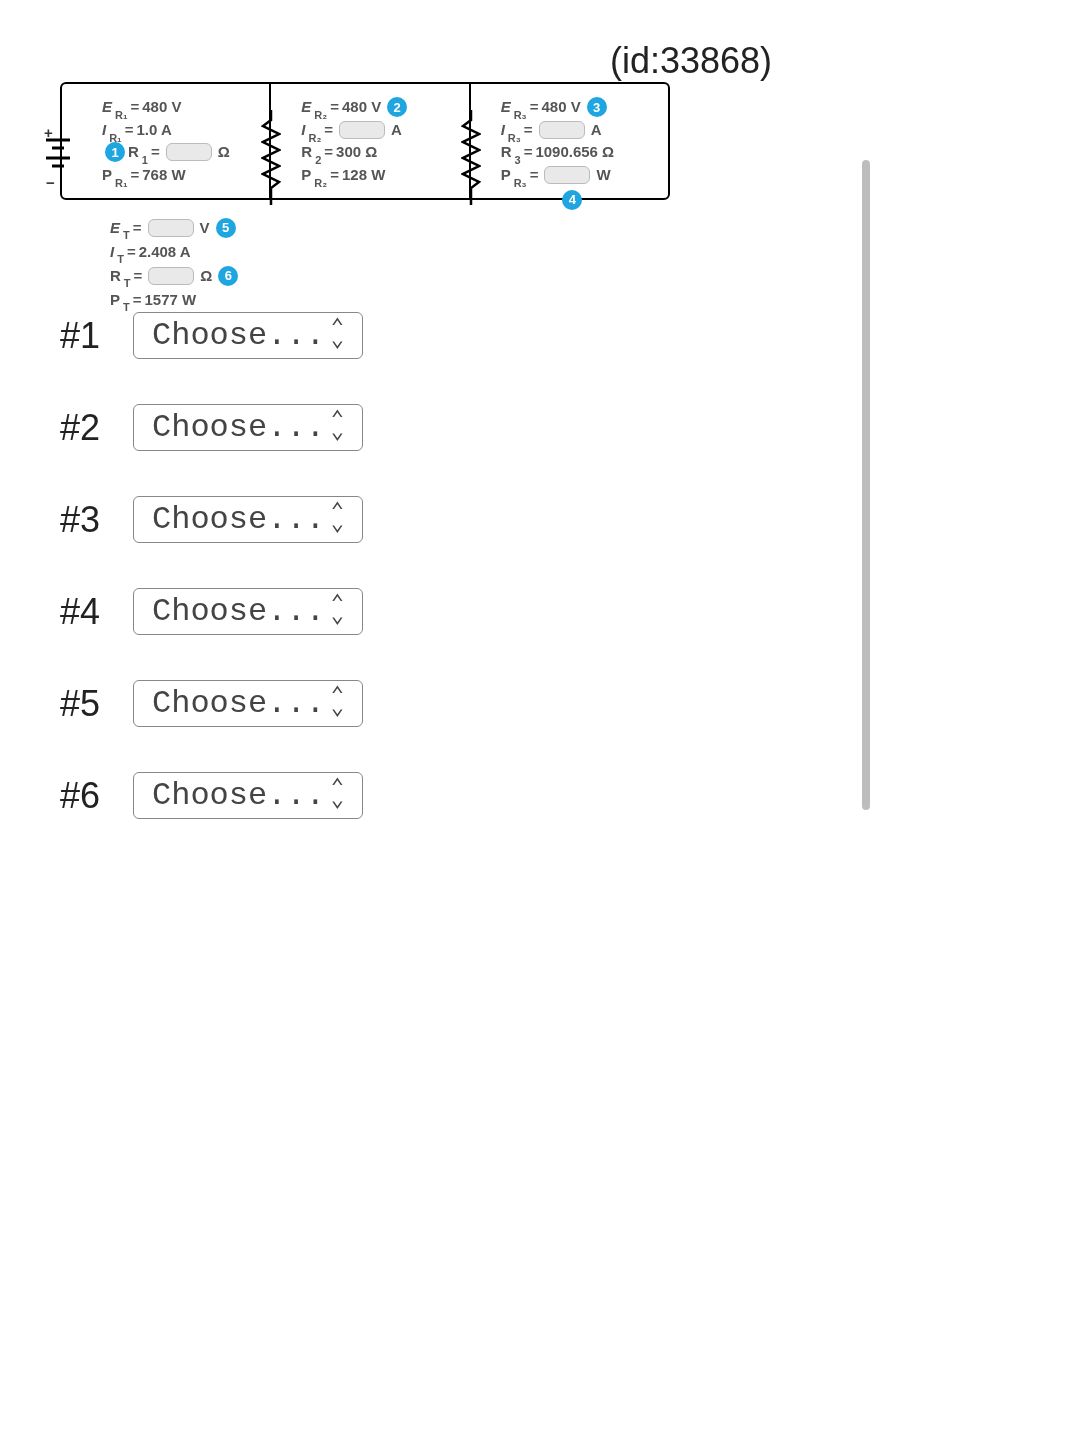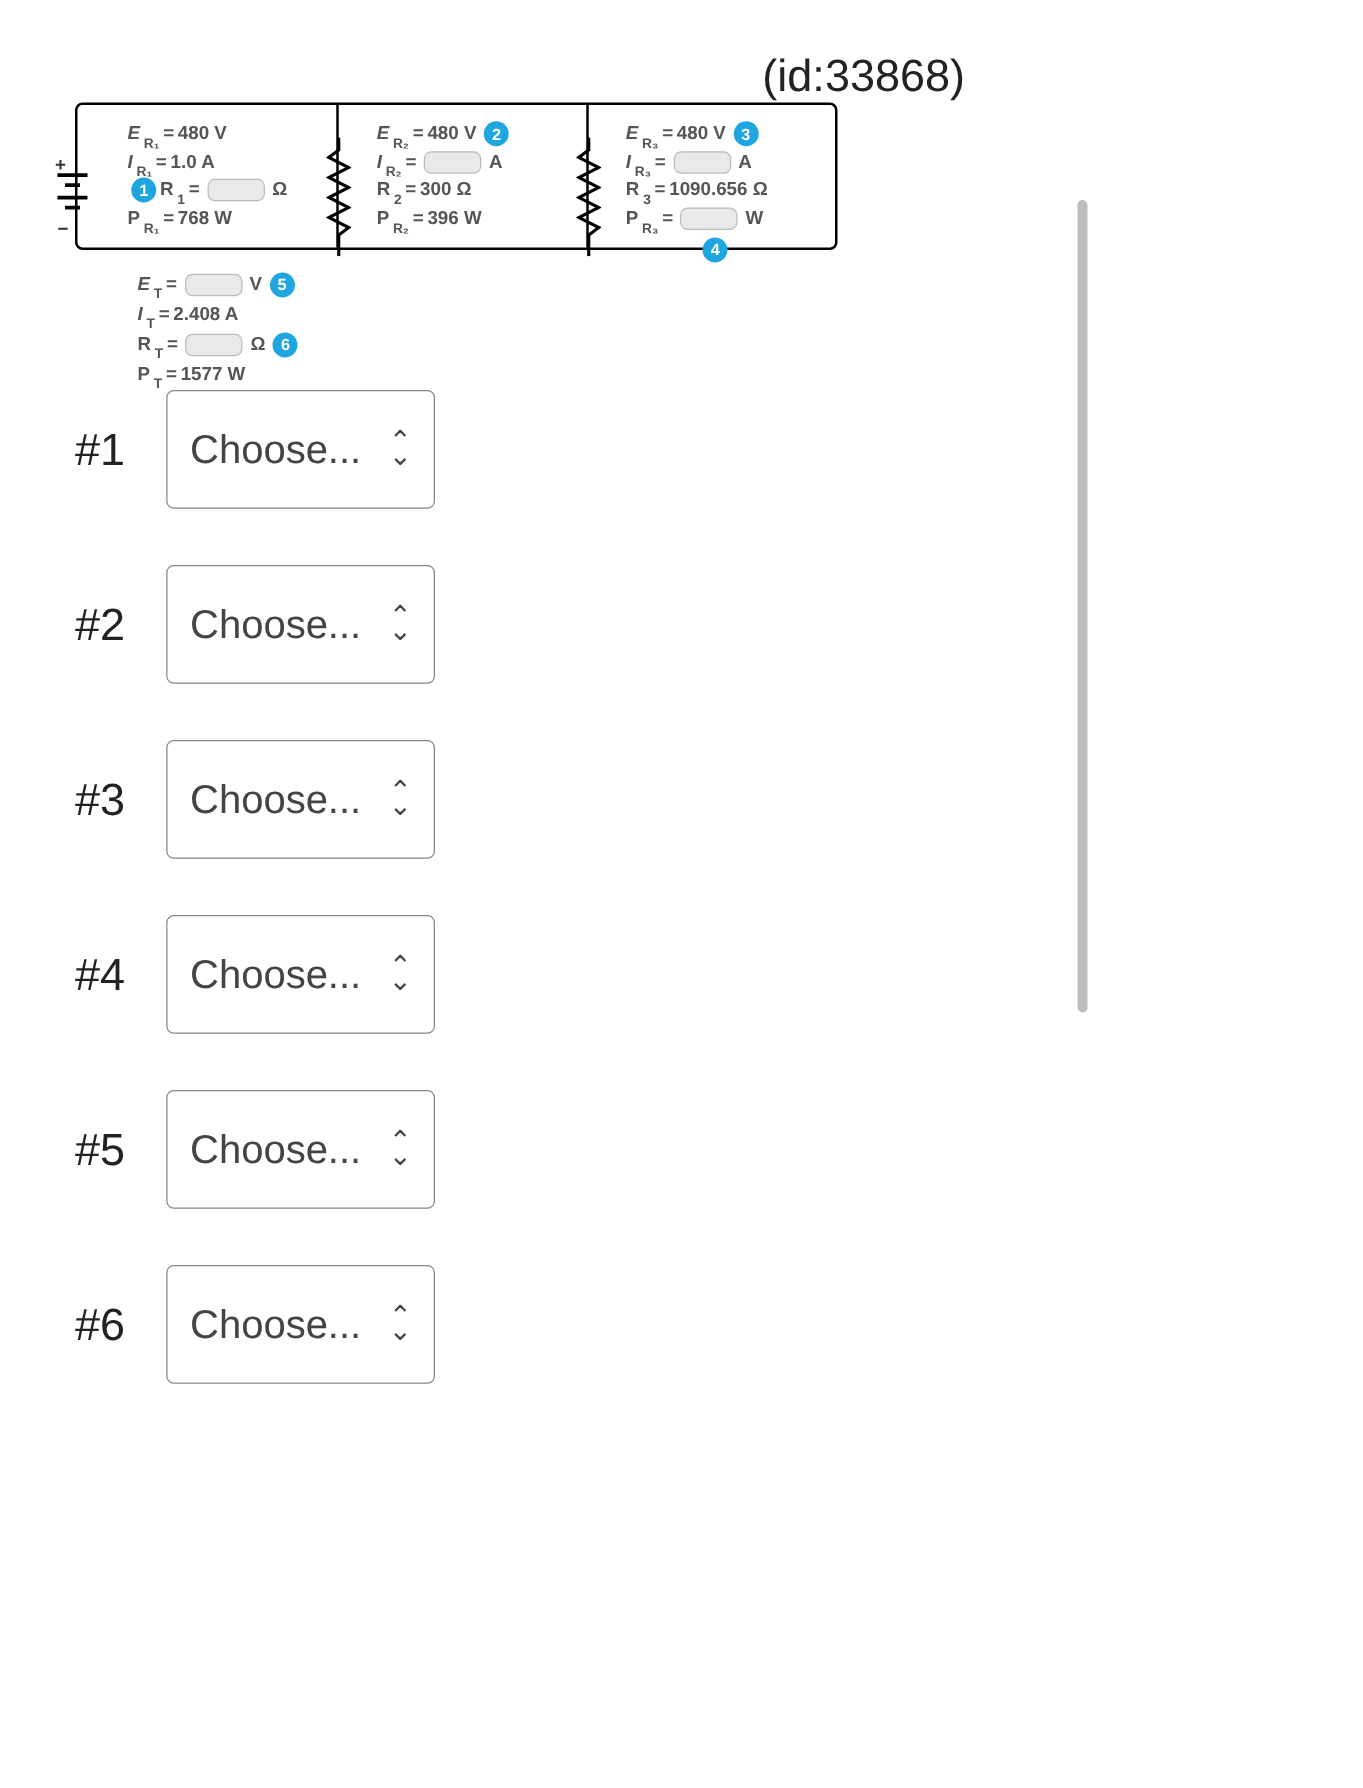--- a/index.html
+++ b/index.html
@@ -146,29 +146,30 @@
     align-items: center;
     gap: 18px;
   }
   .match-label {
     font-size: 36px;
     min-width: 55px;
   }
   .select {
     border: 1px solid #888;
     border-radius: 6px;
-    padding: 28px 18px;
+    padding: 4px 18px;
     font-size: 32px;
     color: #444;
     display: flex;
     align-items: center;
-    gap: 22px;
+    gap: 6px;
     cursor: pointer;
     user-select: none;
     background: #fff;
+    font-family: Liberation Mono, monospace;
   }
   .select .chev {
     font-size: 22px;
     line-height: 10px;
     display: flex;
     flex-direction: column;
     align-items: center;
     gap: -4px;
   }
   .select .chev span { display: block; height: 12px; }
@@ -264,21 +265,21 @@
           <div class="row">
             <span class="">R</span>
             <span class="sub">2</span>
             <span>=</span>
             <span>300 Ω</span>
           </div>
           <div class="row">
             <span class="">P</span>
             <span class="sub">R₂</span>
             <span>=</span>
-            <span>396 W</span>
+            <span>128 W</span>
           </div>
         </div>
         <div class="cell">
           <svg viewBox="0 0 20 95" class="resistor-v">
     <polyline points="10,0 10,10 2,16 18,24 2,32 18,40 2,48 18,56 2,64 18,72 10,78 10,95" fill="none" stroke="#000" stroke-width="2.5"></polyline>
   </svg>
           <div class="row">
             <span class="i">E</span>
             <span class="sub">R₃</span>
             <span>=</span>

